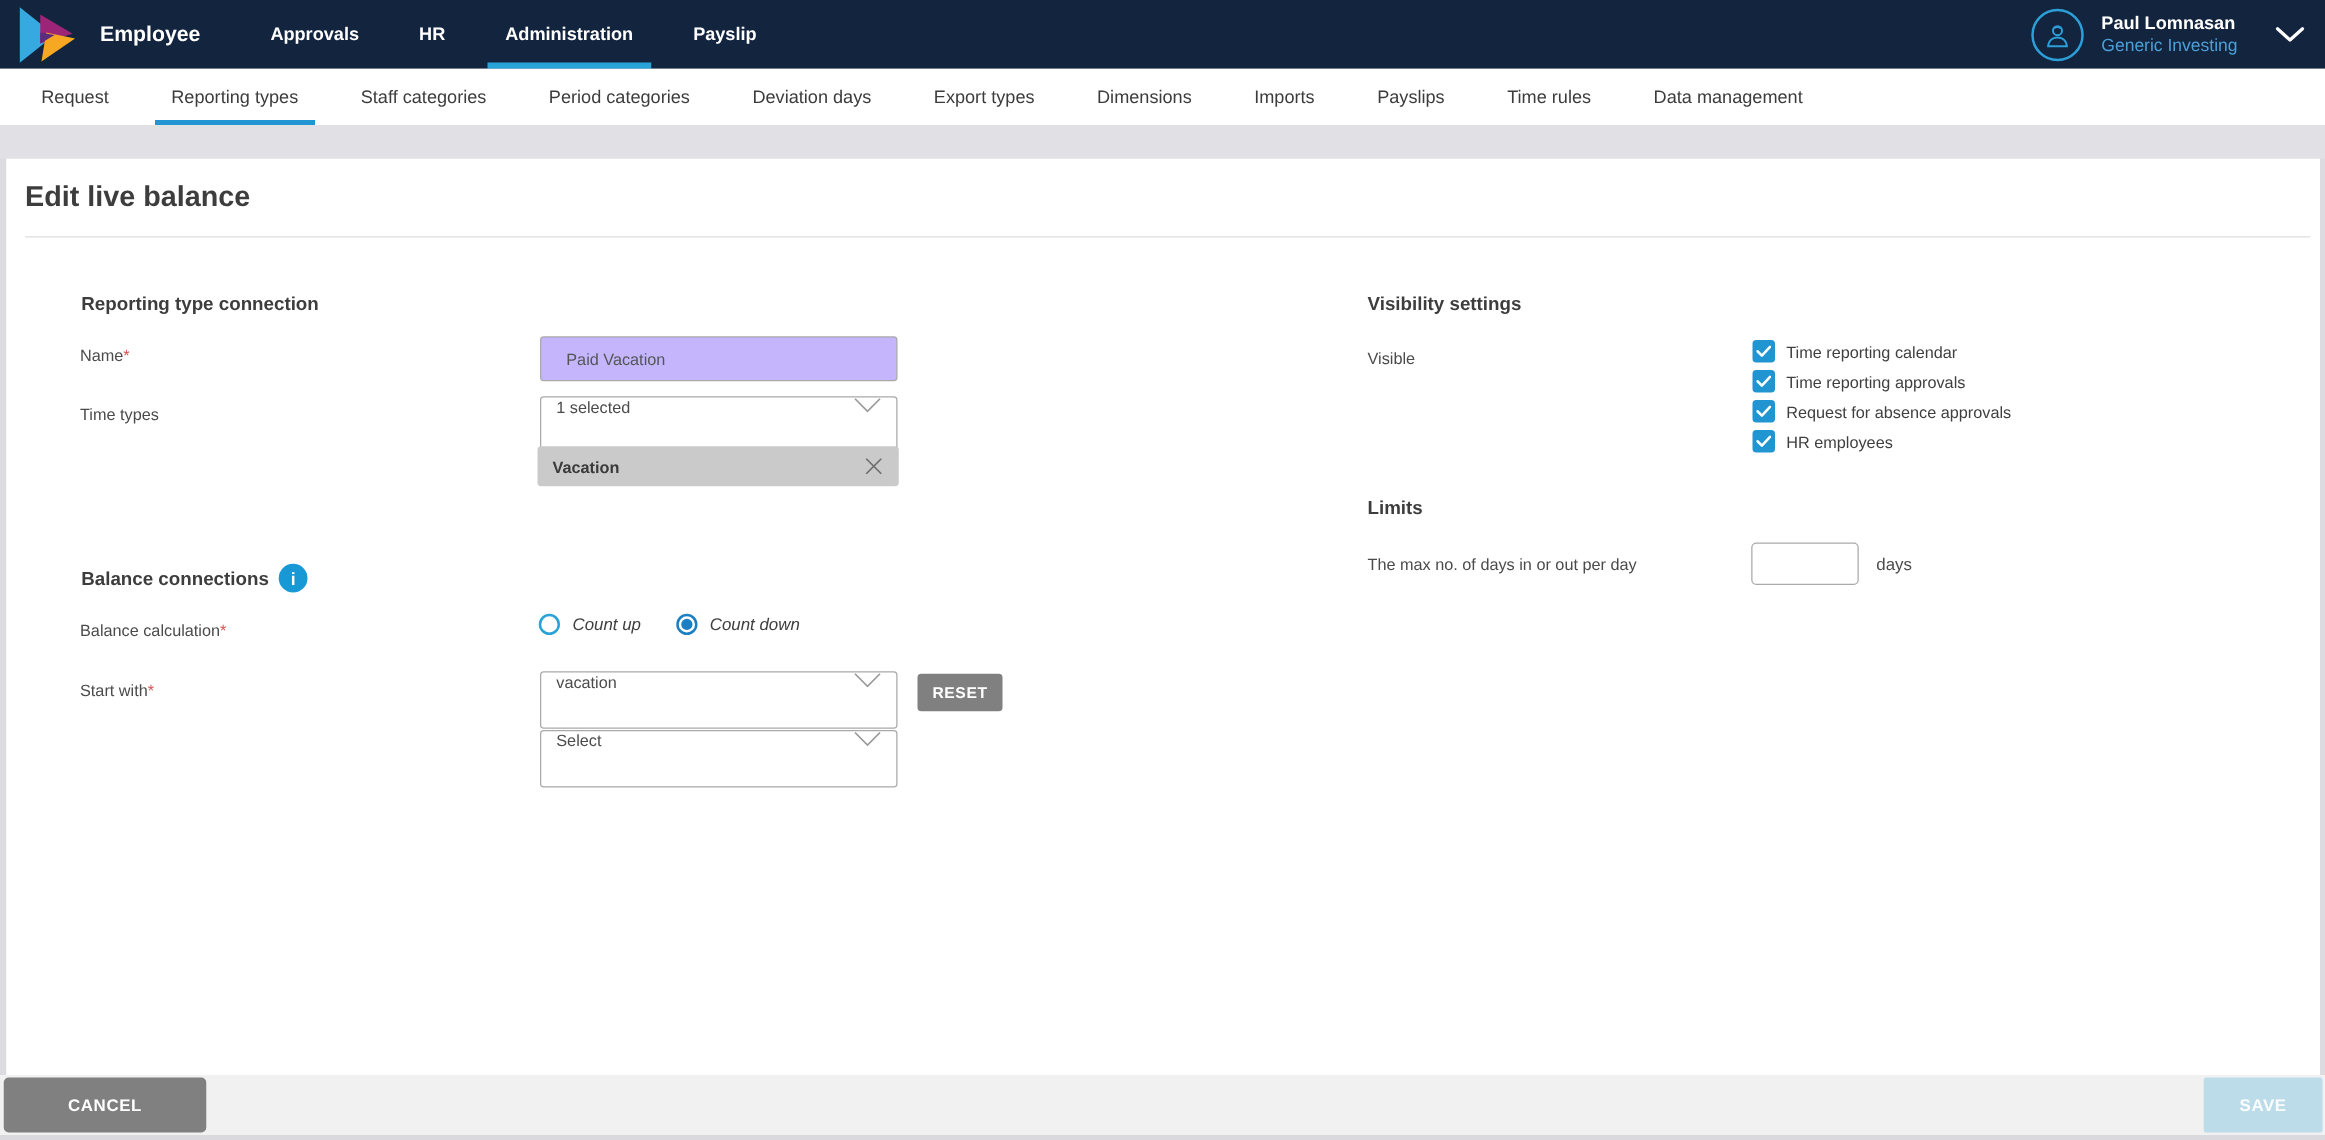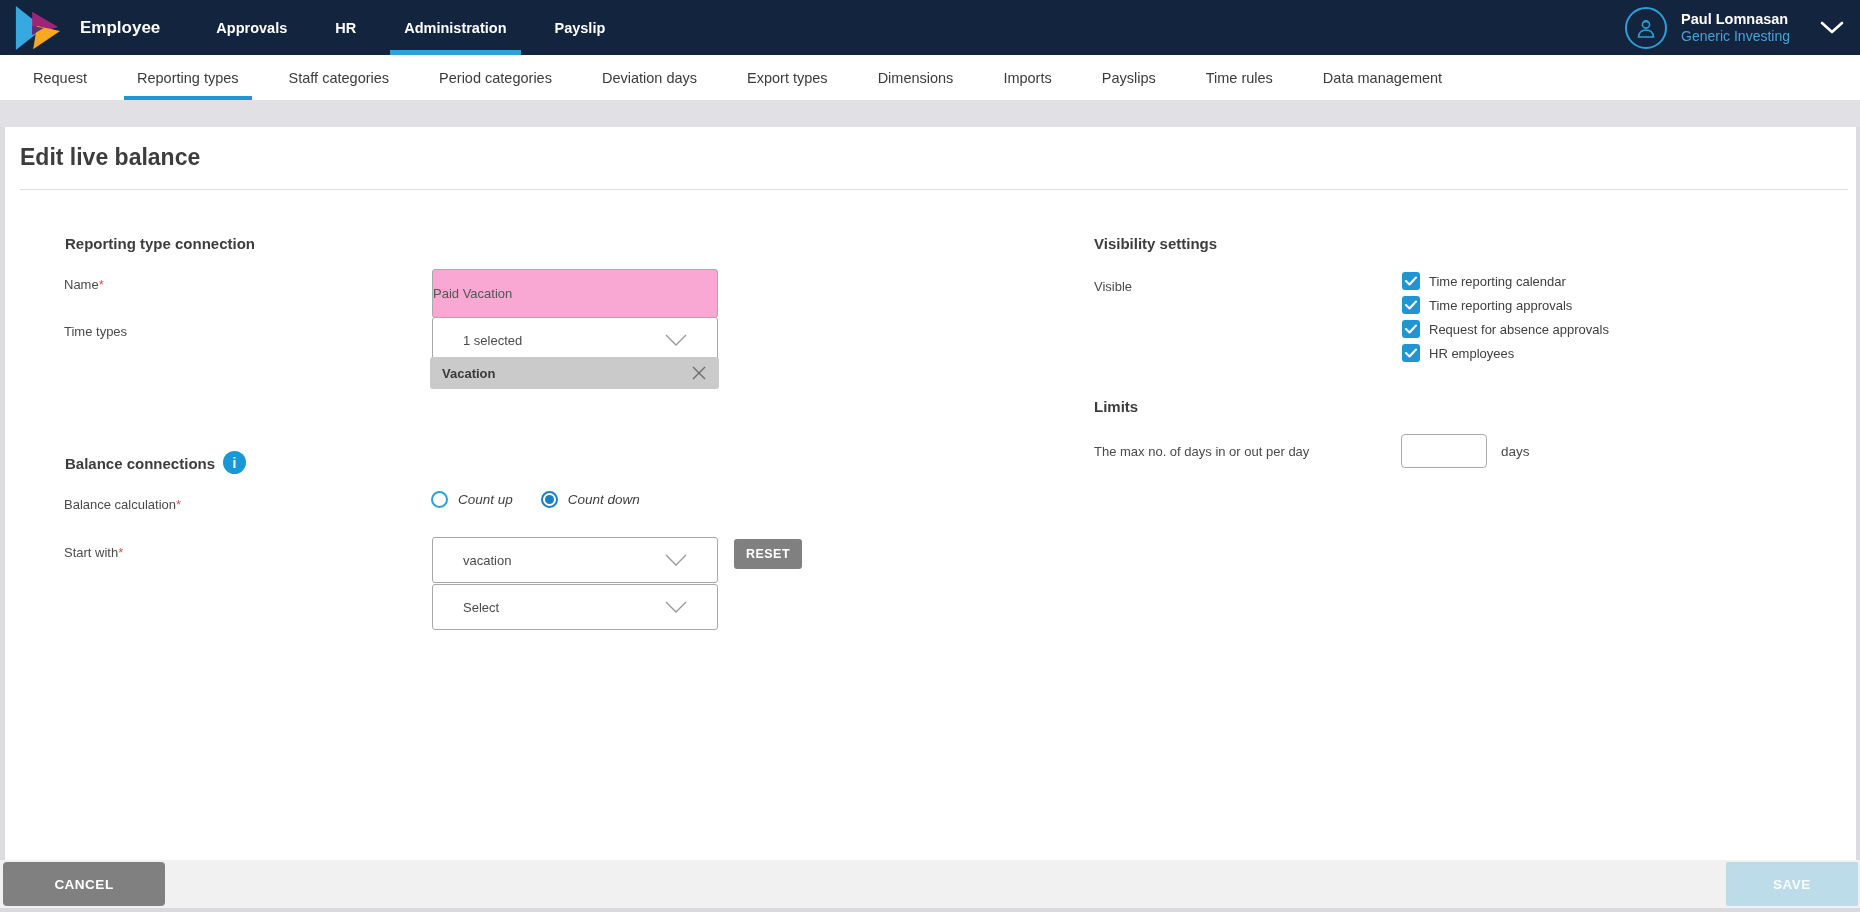--- a/index.html
+++ b/index.html
@@ -36,25 +36,25 @@
 
   
   .card { position:absolute; left:5px; top:127px; width:1851px; height:733px; background:#fff; }
   .page-title { position:absolute; left:15px; top:17px; font-size:23px; font-weight:bold; color:#3d3d3d; }
   .title-divider { position:absolute; left:15px; right:8px; top:62px; height:1px; background:#ddd; }
 
   .sec-head { position:absolute; font-size:15px; font-weight:bold; color:#3d3d3d; }
   .lbl { position:absolute; font-size:13px; color:#4b4b4b; }
   .req { color:#d9534f; }
 
-  .tbox { position:absolute; width:286px; height:49px; border:1px solid #a9a9a9; border-radius:3px;
-          background:#f9a8d4; font-size:13px; color:#555; padding:0 0;
+  .tbox { position:absolute; width:286px; height:36px; border:1px solid #a9a9a9; border-radius:3px;
+          background:#c4b5fd; font-size:13px; color:#555; padding:0 20px;
           font-family:"Liberation Sans","DejaVu Sans",sans-serif; }
   .selbox { position:absolute; width:286px; height:46px; border:1px solid #a9a9a9; border-radius:3px;
-          background:#fff; display:flex; align-items:center; padding:0 30px; font-size:13px;
+          background:#fff; display:flex; padding:0 12px; font-size:13px;
           color:#4b4b4b; cursor:pointer; }
   .selbox .seltext { flex:1; }
   .chip { position:absolute; width:289px; height:32px; background:#cacaca; border-radius:3px;
           display:flex; align-items:center; padding:0 12px; font-size:13px; font-weight:bold; color:#3a3a3a; }
   .chip .chipx { margin-left:auto; cursor:pointer; display:flex; align-items:center; }
 
   .info-badge { position:absolute; width:23px; height:23px; border-radius:50%; background:#1898d5;
           color:#fff; font-weight:bold; font-size:14px; display:flex; align-items:center;
           justify-content:center; cursor:pointer; }
 
@@ -75,21 +75,21 @@
   .cb-lbl { font-size:13px; color:#3f3f3f; }
 
   .limit-input { position:absolute; width:86px; height:34px; border:1px solid #a9a9a9; border-radius:4px;
         font-size:13px; color:#555; padding:0 10px; font-family:"Liberation Sans","DejaVu Sans",sans-serif; }
 
   
   .bottombar { position:absolute; left:0; top:860px; width:1860px; height:48px; background:#f1f1f2; }
   .btn-cancel { position:absolute; left:3px; top:2px; width:162px; height:44px; background:#808080;
         color:#fff; font-weight:bold; font-size:13.5px; border:none; border-radius:4px; cursor:pointer;
         font-family:"Liberation Sans","DejaVu Sans",sans-serif; letter-spacing:0.5px; }
-  .btn-save { position:absolute; right:2px; top:2px; width:132px; height:44px; background:#bddcea;
+  .btn-save { position:absolute; right:2px; top:2px; width:95px; height:44px; background:#bddcea;
         color:rgba(255,255,255,0.92); font-weight:bold; font-size:13.5px; border:none; border-radius:2px;
         cursor:default; font-family:"Liberation Sans","DejaVu Sans",sans-serif; letter-spacing:0.5px; }
   .bottomstrip { position:absolute; left:0; top:908px; width:1860px; height:4px; background:#d9d9de; }
 </style>
 </head>
 <body>
 
 <div class="stage">
 
   <div class="topbar">

